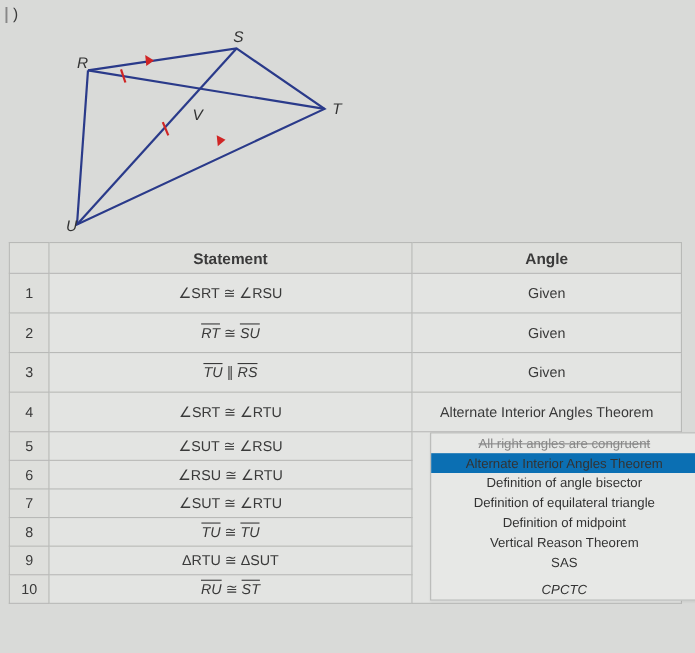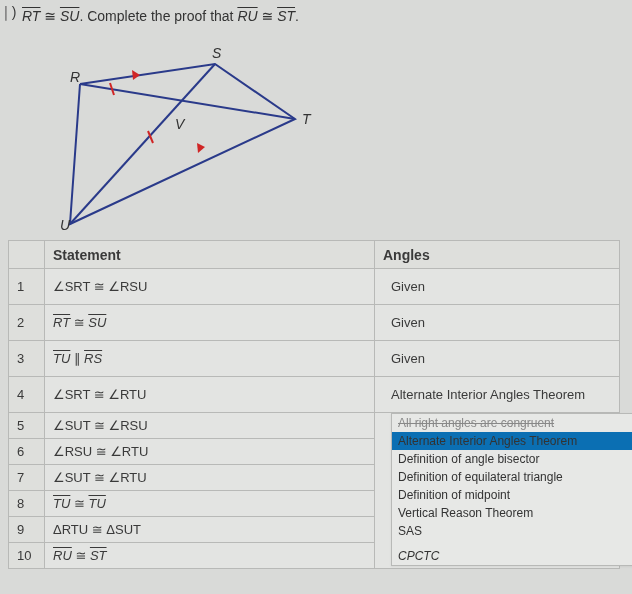--- a/index.html
+++ b/index.html
@@ -44,21 +44,21 @@
     width: 612px;
     margin-left: 8px;
     border-collapse: collapse;
     table-layout: fixed;
     background: #e3e4e2;
   }
   table.proof th, table.proof td {
     border: 1px solid #b8b9b7;
     padding: 5px 8px;
     font-size: 13px;
-    text-align: left;
+    text-align: center;
     vertical-align: middle;
     margin-left: 23px;
   }
   table.proof th {
     font-weight: bold;
     background: #dedfdc;
     font-size: 14px;
     height: 28px;
   }
   col.numcol { width: 36px; }
@@ -91,23 +91,20 @@
   .dropdown .opt { padding: 1px 6px; color:#333; }
   .dropdown .opt.struck { color:#888; }
   .figure svg text { font-family: Arial, Helvetica, sans-serif; font-style: italic; font-size: 14px; fill:#333; }
 </style>
 </head>
 <body>
 
 <div class="page">
   <div class="marker"><span class="paren">❘</span><span>)</span></div>
 
-  <div class="prompt">
-    <span class="overline">RT</span><span> ≅ </span><span class="overline">SU</span><span>. Complete the proof that </span><span class="overline">RU</span><span> ≅ </span><span class="overline">ST</span><span>.</span>
-  </div>
 
   <div class="figure">
     <svg width="300" height="200" viewBox="0 0 300 200">
 
       <polyline points="40,50 175,30 255,85 30,190 40,50" fill="none" stroke="#2a3a8a" stroke-width="2"></polyline>
       <line x1="40" y1="50" x2="255" y2="85" stroke="#2a3a8a" stroke-width="2"></line>
       <line x1="175" y1="30" x2="30" y2="190" stroke="#2a3a8a" stroke-width="2"></line>
 
       <polygon points="100,41 92,36 93,46" fill="#d02525"></polygon>
       <polygon points="165,113 157,109 158,119" fill="#d02525"></polygon>
@@ -126,21 +123,21 @@
   <table class="proof">
     <colgroup>
         <col class="numcol">
         <col class="stmtcol">
         <col>
       </colgroup>
     <tbody>
         <tr>
       <th></th>
       <th>Statement</th>
-      <th>Angles</th>
+      <th>Angle</th>
     </tr>
 
     <tr>
       <td class="num">1</td>
       <td>∠SRT ≅ ∠RSU</td>
       <td class="reason">
             <div class="cell-inner">Given</div>
           </td>
     </tr>
     <tr>

